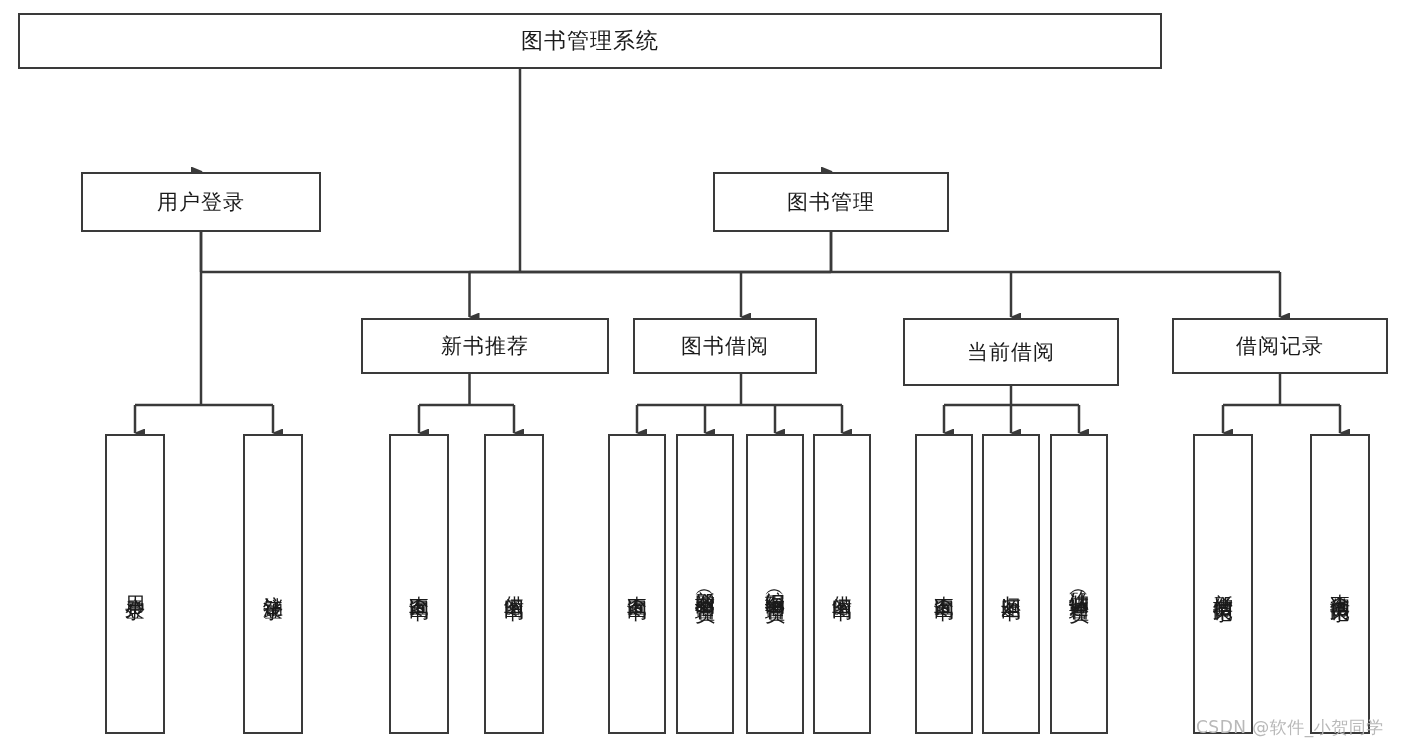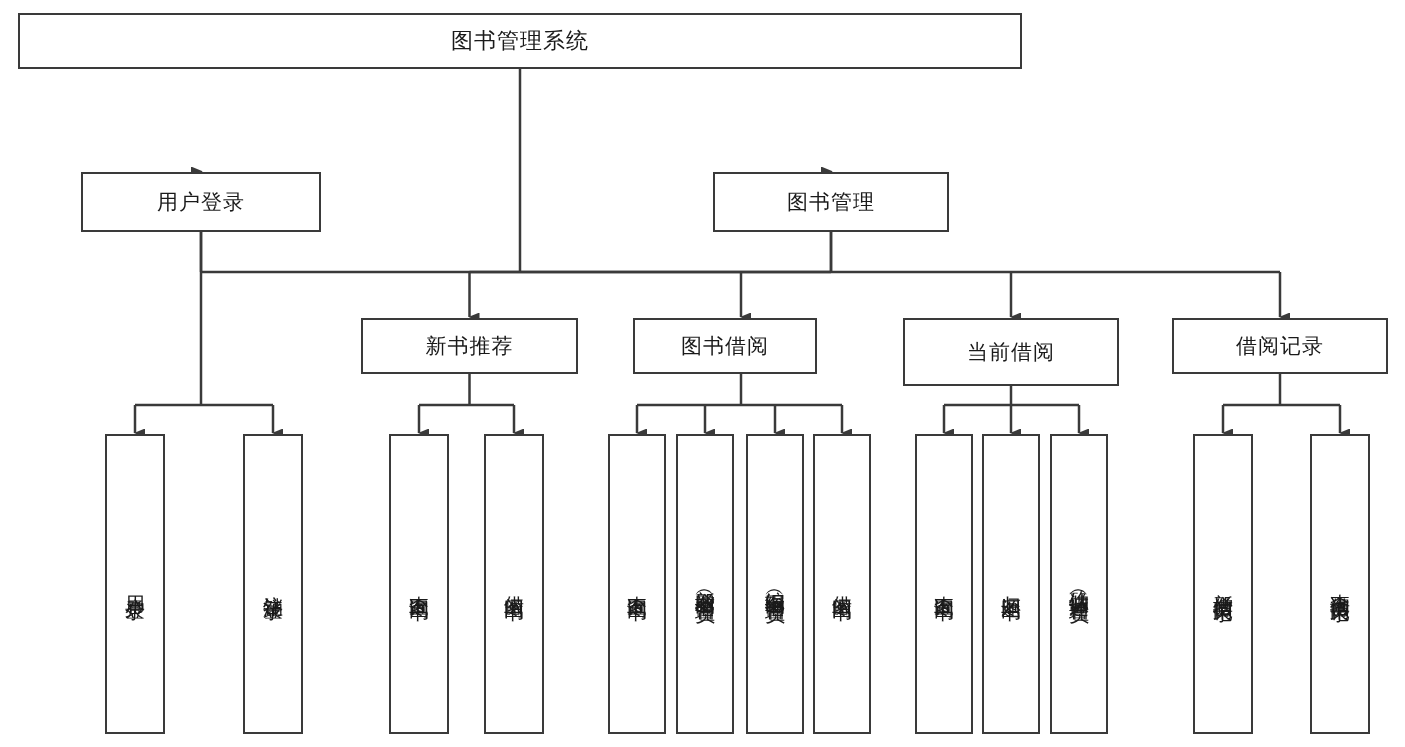--- a/index.html
+++ b/index.html
@@ -103,30 +103,30 @@
         <line x1="1011" y1="405" x2="1011" y2="433" stroke="#3a3a3a" stroke-width="2.5" marker-end="url(#arrowhead)"></line>
         <line x1="1079" y1="405" x2="1079" y2="433" stroke="#3a3a3a" stroke-width="2.5" marker-end="url(#arrowhead)"></line>
         <line x1="1280" y1="374" x2="1280" y2="405" stroke="#3a3a3a" stroke-width="2.5"></line>
         <line x1="1223" y1="405" x2="1340" y2="405" stroke="#3a3a3a" stroke-width="2.5"></line>
         <line x1="1223" y1="405" x2="1223" y2="433" stroke="#3a3a3a" stroke-width="2.5" marker-end="url(#arrowhead)"></line>
         <line x1="1340" y1="405" x2="1340" y2="433" stroke="#3a3a3a" stroke-width="2.5" marker-end="url(#arrowhead)"></line>
       </g>
   </svg>
 
   <div id="node-layer">
-      <div class="node horizontal root" style="left: 18px; top: 13px; width: 1004px; height: 56px;">
+      <div class="node horizontal root" style="left: 18px; top: 13px; width: 1144px; height: 56px;">
         <span class="node-label">图书管理系统</span>
       </div>
       <div class="node horizontal" style="left: 81px; top: 172px; width: 240px; height: 60px;">
         <span class="node-label">用户登录</span>
       </div>
       <div class="node horizontal" style="left: 713px; top: 172px; width: 236px; height: 60px;">
         <span class="node-label">图书管理</span>
       </div>
-      <div class="node horizontal" style="left: 361px; top: 318px; width: 217px; height: 56px;">
+      <div class="node horizontal" style="left: 361px; top: 318px; width: 248px; height: 56px;">
         <span class="node-label">新书推荐</span>
       </div>
       <div class="node horizontal" style="left: 633px; top: 318px; width: 184px; height: 56px;">
         <span class="node-label">图书借阅</span>
       </div>
       <div class="node horizontal" style="left: 903px; top: 318px; width: 216px; height: 68px;">
         <span class="node-label">当前借阅</span>
       </div>
       <div class="node horizontal" style="left: 1172px; top: 318px; width: 216px; height: 56px; justify-content: center;">
         <span class="node-label">借阅记录</span>
@@ -165,13 +165,14 @@
         <span class="node-label">确认归还（管理员）</span>
       </div>
       <div class="node vertical" style="left: 1193px; top: 434px; width: 60px; height: 300px;">
         <span class="node-label">新增借阅记录</span>
       </div>
       <div class="node vertical" style="left: 1310px; top: 434px; width: 60px; height: 300px;">
         <span class="node-label">查询借阅记录</span>
       </div>
     </div>
 
+  <div class="watermark" style="left: 1196px; top: 716px;">CSDN @软件_小贺同学</div>
 </div>
 
 </body></html>

